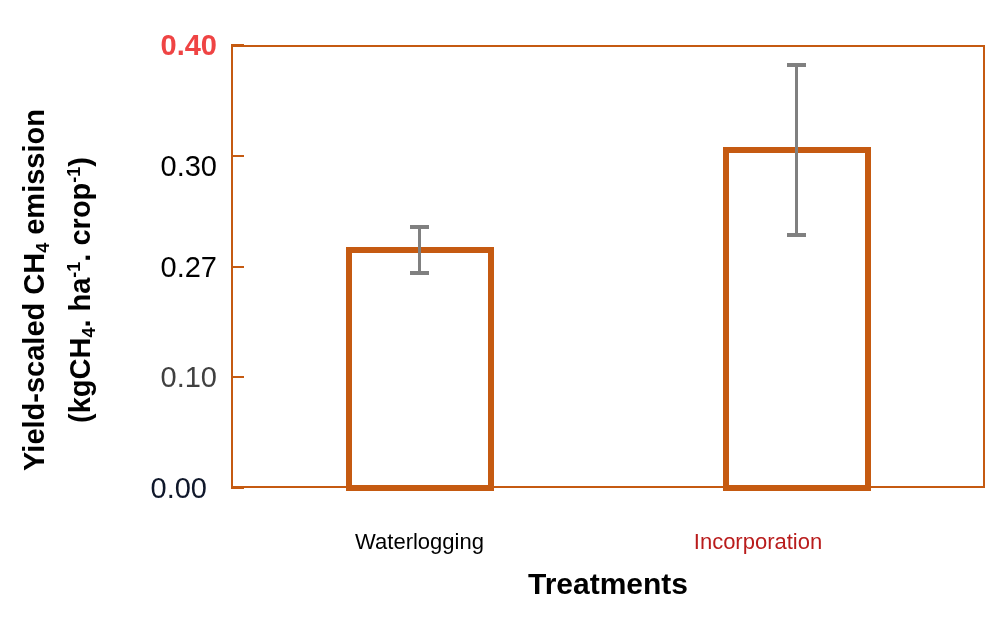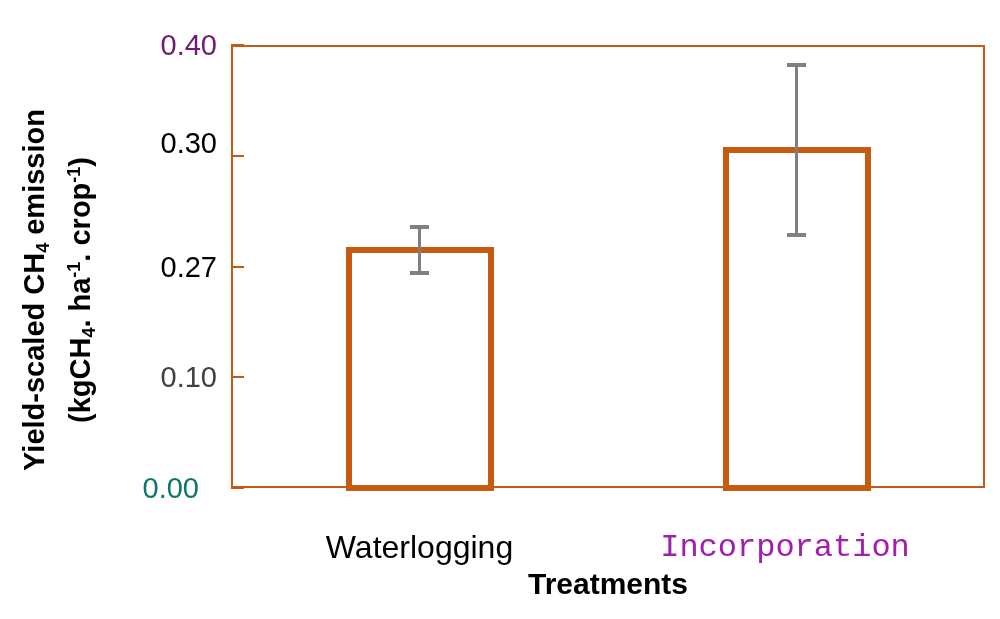--- a/index.html
+++ b/index.html
@@ -45,58 +45,58 @@
     font-size: 29px;
     text-align: right;
     transform: translateY(-50%);
     white-space: nowrap;
   }
   .y-tick-mark { position: absolute; }
   .bar { position: absolute; background: #ffffff; }
   .err-line, .err-cap { position: absolute; }
   .x-cat-label {
     position: absolute;
-    font-size: 32px;
+    font-size: 22px;
     text-align: center;
     transform: translateX(-50%);
     white-space: nowrap;
   }
 </style>
 </head>
 <body>
 
 <div id="stage">
   <div id="y-axis-title" class="rich" style="left: 58px; top: 290px; color: rgb(0, 0, 0);">
     <div><span>Yield-scaled CH</span><sub>4</sub><span> emission</span></div>
     <div><span>(kgCH</span><sub>4</sub><span>. ha</span><sup>-1</sup><span>. crop</span><sup>-1</sup><span>)</span></div>
   </div>
 
   <div id="plot-area" style="left: 231px; top: 45px; width: 754px; height: 443px; border-width: 2px; border-color: rgb(197, 90, 17);"></div>
 
   <div id="ticks-layer">
-      <div class="y-tick-label" style="left: 109px; width: 90px; top: 488px; color: #0f766e;">0.00</div>
+      <div class="y-tick-label" style="left: 117px; width: 90px; top: 488px; color: #0f172a;">0.00</div>
       <div class="y-tick-mark" style="left: 231px; top: 487px; width: 13px; height: 2px; background: rgb(197, 90, 17);"></div>
       <div class="y-tick-label" style="left: 127px; width: 90px; top: 377.25px; color: #404040;">0.10</div>
       <div class="y-tick-mark" style="left: 231px; top: 376.25px; width: 13px; height: 2px; background: rgb(197, 90, 17);"></div>
       <div class="y-tick-label" style="left: 127px; width: 90px; top: 266.5px; color: rgb(0, 0, 0);">0.27</div>
       <div class="y-tick-mark" style="left: 231px; top: 265.5px; width: 13px; height: 2px; background: rgb(197, 90, 17);"></div>
-      <div class="y-tick-label" style="left: 127px; width: 90px; top: 143px; color: rgb(0, 0, 0);">0.30</div>
+      <div class="y-tick-label" style="left: 127px; width: 90px; top: 166px; color: rgb(0, 0, 0);">0.30</div>
       <div class="y-tick-mark" style="left: 231px; top: 154.75px; width: 13px; height: 2px; background: rgb(197, 90, 17);"></div>
-      <div class="y-tick-label" style="left: 127px; width: 90px; top: 45px; color: #701a75;">0.40</div>
+      <div class="y-tick-label" style="left: 127px; width: 90px; top: 45px; color: #ef4444; font-weight: bold;">0.40</div>
       <div class="y-tick-mark" style="left: 231px; top: 44px; width: 13px; height: 2px; background: rgb(197, 90, 17);"></div>
     </div>
   <div id="bars-layer">
       <div class="bar" style="left: 345.5px; top: 246.887px; width: 148px; height: 244.112px; border: 6px solid rgb(197, 90, 17); background: rgb(255, 255, 255);"></div>
       <div class="err-line" style="left: 418px; top: 226.63px; width: 3px; height: 46.515px; background: rgb(128, 128, 128);"></div>
       <div class="err-cap" style="left: 410px; top: 224.63px; width: 19px; height: 4px; background: rgb(128, 128, 128);"></div>
       <div class="err-cap" style="left: 410px; top: 271.145px; width: 19px; height: 4px; background: rgb(128, 128, 128);"></div>
       <div class="bar" style="left: 722.5px; top: 147.213px; width: 148px; height: 343.787px; border: 6px solid rgb(197, 90, 17); background: rgb(255, 255, 255);"></div>
       <div class="err-line" style="left: 795px; top: 64.935px; width: 3px; height: 170.555px; background: rgb(128, 128, 128);"></div>
       <div class="err-cap" style="left: 787px; top: 62.935px; width: 19px; height: 4px; background: rgb(128, 128, 128);"></div>
       <div class="err-cap" style="left: 787px; top: 233.49px; width: 19px; height: 4px; background: rgb(128, 128, 128);"></div>
     </div>
   <div id="cats-layer">
       <div class="x-cat-label" style="left: 419.5px; top: 529px; color: rgb(0, 0, 0);">Waterlogging</div>
-      <div class="x-cat-label" style="left: 785px; top: 529px; color: #a21caf; font-family: Liberation Mono, monospace;">Incorporation</div>
+      <div class="x-cat-label" style="left: 758px; top: 529px; color: #b91c1c;">Incorporation</div>
     </div>
 
   <div id="x-axis-title" style="left: 608px; top: 567px; color: rgb(0, 0, 0);">Treatments</div>
 </div>
 
 </body></html>

